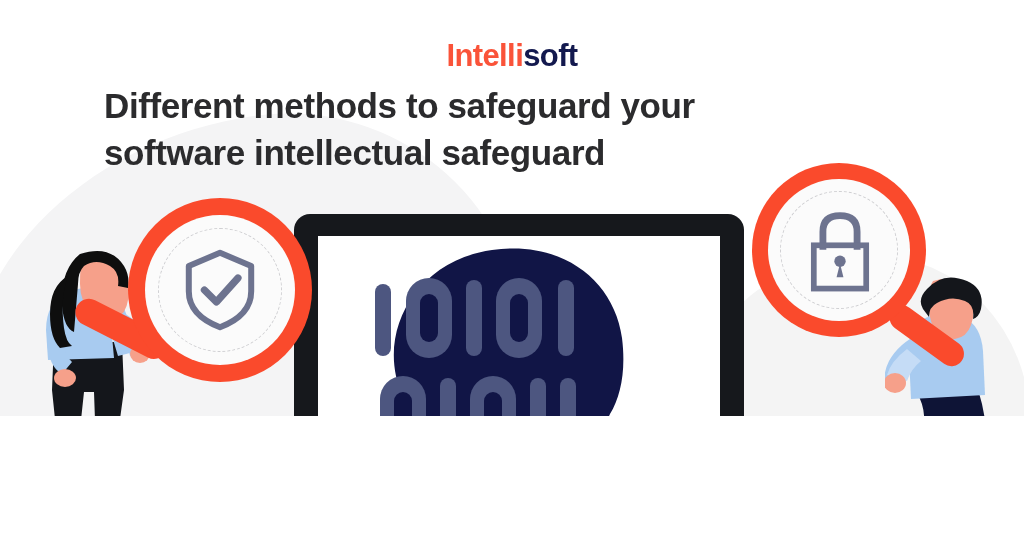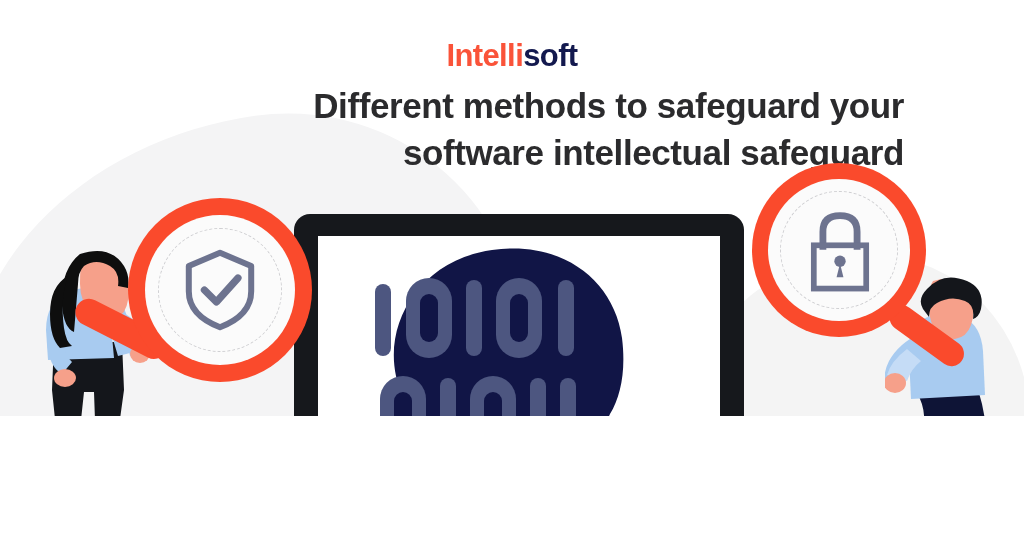--- a/index.html
+++ b/index.html
@@ -39,22 +39,22 @@
     left:0; right:0; top:38px;
     text-align:center;
     font-size:31px;
     font-weight:bold;
     letter-spacing:-0.6px;
   }
   .logo .a { color:#fa5339; }
   .logo .b { color:#13194e; }
 
   .headline {
-    left:120px; width:784px; top:82px;
-    text-align:right;
+    left:104px; width:784px; top:82px;
+    text-align:left;
     font-size:35px;
     font-weight:bold;
     line-height:47px;
     color:#2b2b2d;
     letter-spacing:-0.4px;
   }
 
   
   .laptop-body {
     left:294px; top:214px;

